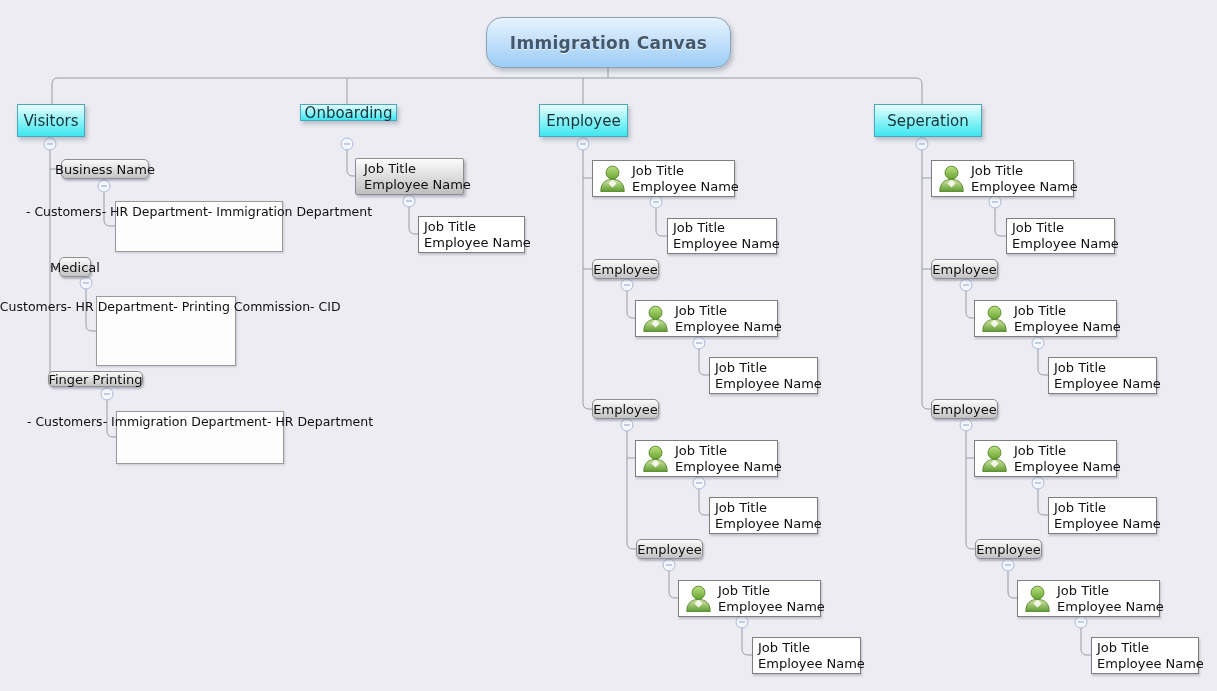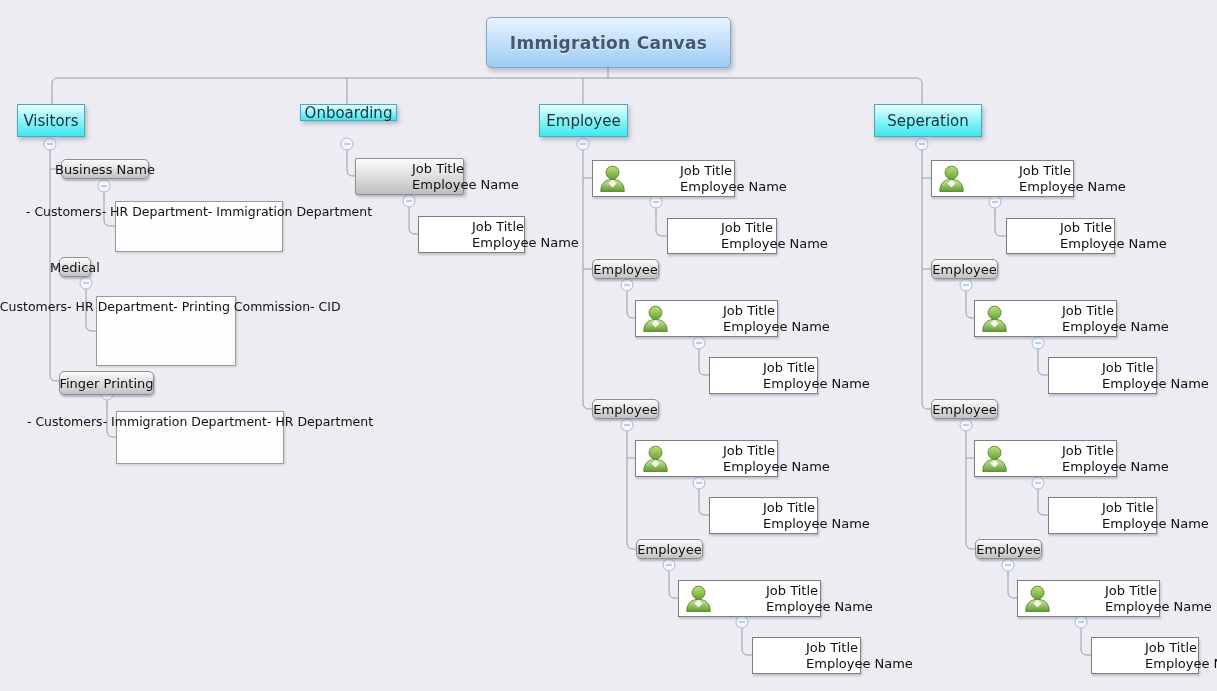--- a/index.html
+++ b/index.html
@@ -5,21 +5,21 @@
   html,body{margin:0;padding:0;}
   #canvas{
     position:relative;width:1217px;height:691px;overflow:hidden;
     background:#ECECF2;
     font-family:"DejaVu Sans","Liberation Sans",sans-serif;
   }
   svg.layer{position:absolute;left:0;top:0;}
   .box{position:absolute;box-sizing:border-box;}
   .root-topic{
     background:linear-gradient(180deg,#E7F3FE 0%,#C6E1FA 45%,#9CCEF6 100%);
-    border:1px solid #8CA2B5;border-radius:5px;
+    border:1px solid #8CA2B5;border-radius:16px;
     box-shadow:2px 3px 4px rgba(90,100,120,.35);
     display:flex;align-items:center;justify-content:center;
     font-weight:bold;font-size:17px;color:#44586C;
     text-shadow:0 1px 0 rgba(255,255,255,.7);letter-spacing:.3px;
   }
   .main-topic{
     background:linear-gradient(180deg,#E9FEFF 0%,#86F2F6 55%,#3FE6EF 100%);
     border:1px solid #48A8BC;border-radius:0;
     box-shadow:2px 3px 4px rgba(90,100,120,.35);
     display:flex;align-items:center;justify-content:center;
@@ -38,21 +38,21 @@
     box-shadow:2px 2px 3px rgba(90,100,120,.4);
     display:flex;flex-direction:column;justify-content:center;
     padding:2px 8px;
   }
   .jobbox{
     background:#FFFFFF;border:1px solid #7E7E7E;
     box-shadow:1px 2px 2px rgba(90,100,120,.3);
     display:flex;align-items:center;gap:5px;padding:2px 5px;
   }
   .jobbox .lines{display:flex;flex-direction:column;justify-content:center;}
-  .jl{font-size:13px;line-height:16px;color:#101010;white-space:nowrap;margin-left:48px;}
+  .jl{font-size:13px;line-height:16px;color:#101010;white-space:nowrap;}
   .notebox{
     background:#FDFDFD;border:1px solid #9A9A9A;
     box-shadow:1px 1px 2px rgba(90,100,120,.25);
     display:flex;flex-direction:row;justify-content:center;padding:2px 7px;
   }
   .nl{font-size:12.5px;line-height:16px;color:#101010;white-space:nowrap;}
   .picon{flex:0 0 auto;display:flex;align-items:center;}
 </style>
 </head>
 <body>
@@ -205,21 +205,21 @@
   </div>
   <div class="box gray-topic" style="left:59px;top:257px;width:32px;height:20px">
     <span>Medical</span>
   </div>
   <div class="box notebox" style="left:96px;top:296px;width:140px;height:70px">
     <span class="nl">- Customers</span>
     <span class="nl">- HR Department</span>
     <span class="nl">- Printing Commission</span>
     <span class="nl">- CID</span>
   </div>
-  <div class="box gray-topic" style="left:59px;top:371px;width:95px;height:24px">
+  <div class="box gray-topic" style="left:48px;top:371px;width:95px;height:16px">
     <span>Finger Printing</span>
   </div>
   <div class="box notebox" style="left:116px;top:411px;width:168px;height:53px">
     <span class="nl">- Customers</span>
     <span class="nl">- Immigration Department</span>
     <span class="nl">- HR Department</span>
   </div>
 
   <div class="box jobgray" style="left:355px;top:158px;width:109px;height:37px">
     <span class="jl">Job Title</span>

